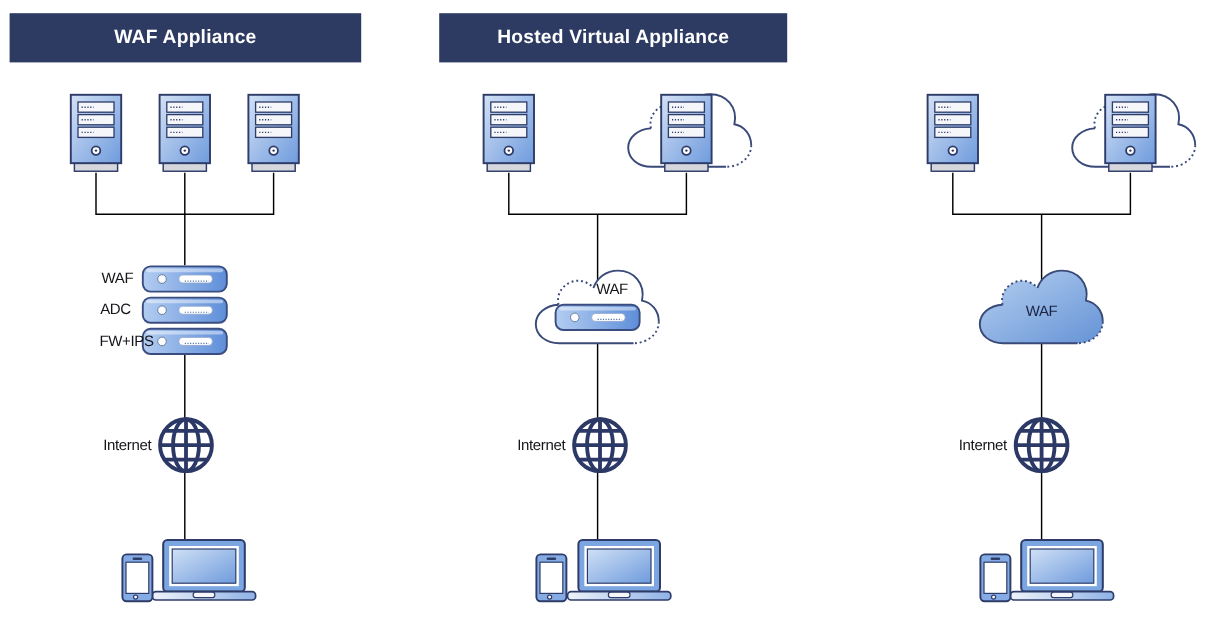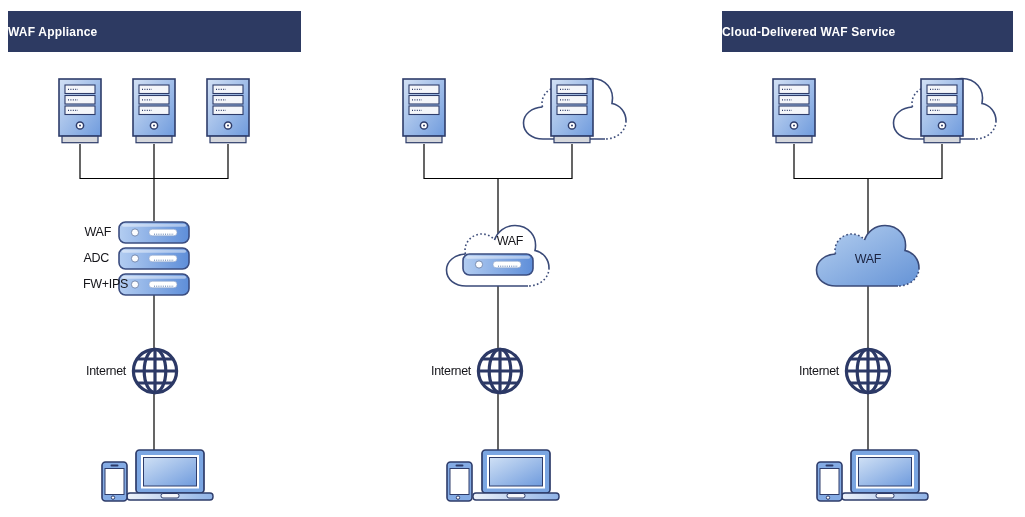--- a/index.html
+++ b/index.html
@@ -2,22 +2,22 @@
 <html><head>
 <meta charset="utf-8">
 <style>
   html,body{margin:0;padding:0;background:#ffffff;}
   .canvas{
     position:relative;width:1025px;height:517px;background:#ffffff;overflow:hidden;
     font-family:"Liberation Sans","DejaVu Sans",sans-serif;
   }
   .banner{
     position:absolute;top:11px;height:41px;background:#2d3a62;color:#ffffff;
-    font-size:12px;font-weight:700;letter-spacing:0.2px;
-    display:flex;align-items:center;justify-content:flex-start;z-index:3;
+    font-size:16px;font-weight:700;letter-spacing:0.2px;
+    display:flex;align-items:center;justify-content:center;z-index:3;
   }
   .lbl{
     position:absolute;font-size:12.5px;color:#15151a;letter-spacing:-0.3px;
     z-index:4;white-space:nowrap;
   }
   .lbl.right{text-align:right;}
   .lbl.center{text-align:center;}
   svg.icon{position:absolute;z-index:2;overflow:visible;}
   svg#wires{position:absolute;left:0;top:0;z-index:1;}
 </style>
@@ -118,22 +118,22 @@
       <path d="M498,284 V350 M498,392 V451"></path>
 
       <path d="M794,144 V178.5 M942,144 V178.5 M793.4,178.5 H942.6 M868,178.5 V236"></path>
       <path d="M868,284 V350 M868,392 V452"></path>
     </g>
   </svg>
 
   <div class="banner" style="left:8px;width:293px">
     <span>WAF Appliance</span>
   </div>
-  <div class="banner" style="left:722px;width:291px">
-    <span>Cloud-Delivered WAF Service</span>
+  <div class="banner" style="left:366px;width:290px">
+    <span>Hosted Virtual Appliance</span>
   </div>
 
   <svg class="icon" style="left:57px;top:78px" width="46" height="66" viewBox="0 0 46 66">
       <use href="#serverDef"></use>
     </svg>
   <svg class="icon" style="left:131px;top:78px" width="46" height="66" viewBox="0 0 46 66">
       <use href="#serverDef"></use>
     </svg>
   <svg class="icon" style="left:205px;top:78px" width="46" height="66" viewBox="0 0 46 66">
       <use href="#serverDef"></use>

